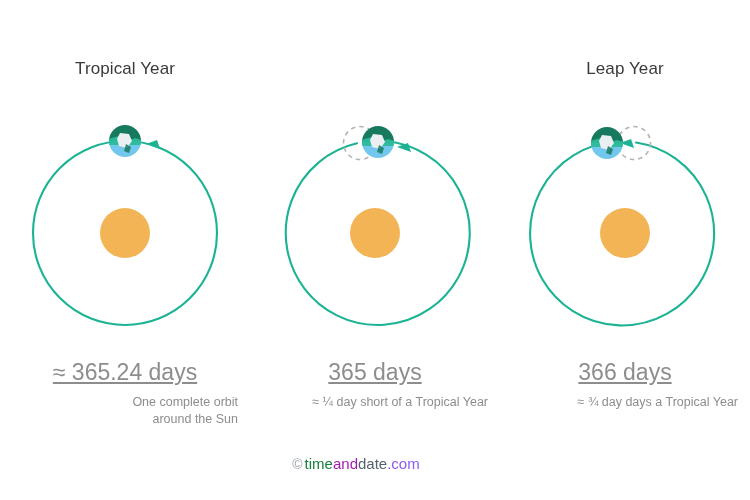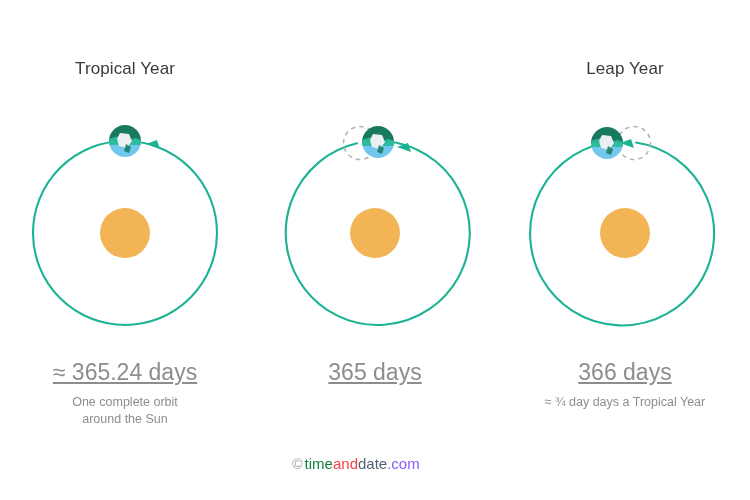--- a/index.html
+++ b/index.html
@@ -73,21 +73,21 @@
     color: #8d8d8d;
     line-height: 28px;
     text-decoration: underline;
   }
 
   .panel-note {
     position: absolute;
     top: 394px;
     left: 0;
     width: 250px;
-    text-align: center;
+    text-align: right;
     font-size: 12.5px;
     font-weight: 400;
     color: #8d8d8d;
     line-height: 17px;
     padding: 0 12px;
     box-sizing: border-box;
   }
 
   .panel-note .note-line {
     display: block;
@@ -104,21 +104,21 @@
     padding-right: 38px;
     box-sizing: border-box;
     white-space: nowrap;
   }
   .credit .c-mark {
     color: #9aa2ab;
     font-size: 14px;
     margin-right: 2px;
   }
   .credit .c-time { color: #15803d; }
-  .credit .c-and  { color: #ef4444; }
+  .credit .c-and  { color: #a21caf; }
   .credit .c-date { color: #566170; }
   .credit .c-com  { color: #8b5cf6; }
 </style>
 </head>
 <body>
 
 <div class="infographic">
 
   <div class="panels">
 
@@ -180,20 +180,23 @@
               <rect x="-17" y="0" width="34" height="17" fill="#71c7ed"></rect>
               <path d="M -17 -2 L -6 -5 L 2 0 L 10 -3 L 17 -1 L 17 4 L -17 4 Z" fill="#2bbb9a" opacity="0.95"></path>
               <path d="M -5 -8 L 4 -7 L 7 0 L 2 7 L -6 5 L -8 -2 Z" fill="#eceff1"></path>
               <path d="M 1 3 L 6 6 L 4 12 L -1 10 Z" fill="#17795e" opacity="0.85"></path>
             </g>
           </g>
         </svg>
       </div>
 
       <div class="panel-value">365 days</div>
+      <div class="panel-note">
+        <span class="note-line">≈ ¼ day short of a Tropical Year</span>
+      </div>
     </div>
 
     <div class="panel">
       <div class="panel-title">Leap Year</div>
 
       <div class="diagram">
         <svg width="250" height="235" viewBox="0 0 250 235" xmlns="http://www.w3.org/2000/svg">
 
           <path d="M 136 34.5
                    A 92 92 0 1 1 114 33.8" fill="none" stroke="#1bb394" stroke-width="2.1" stroke-linecap="round"></path>

